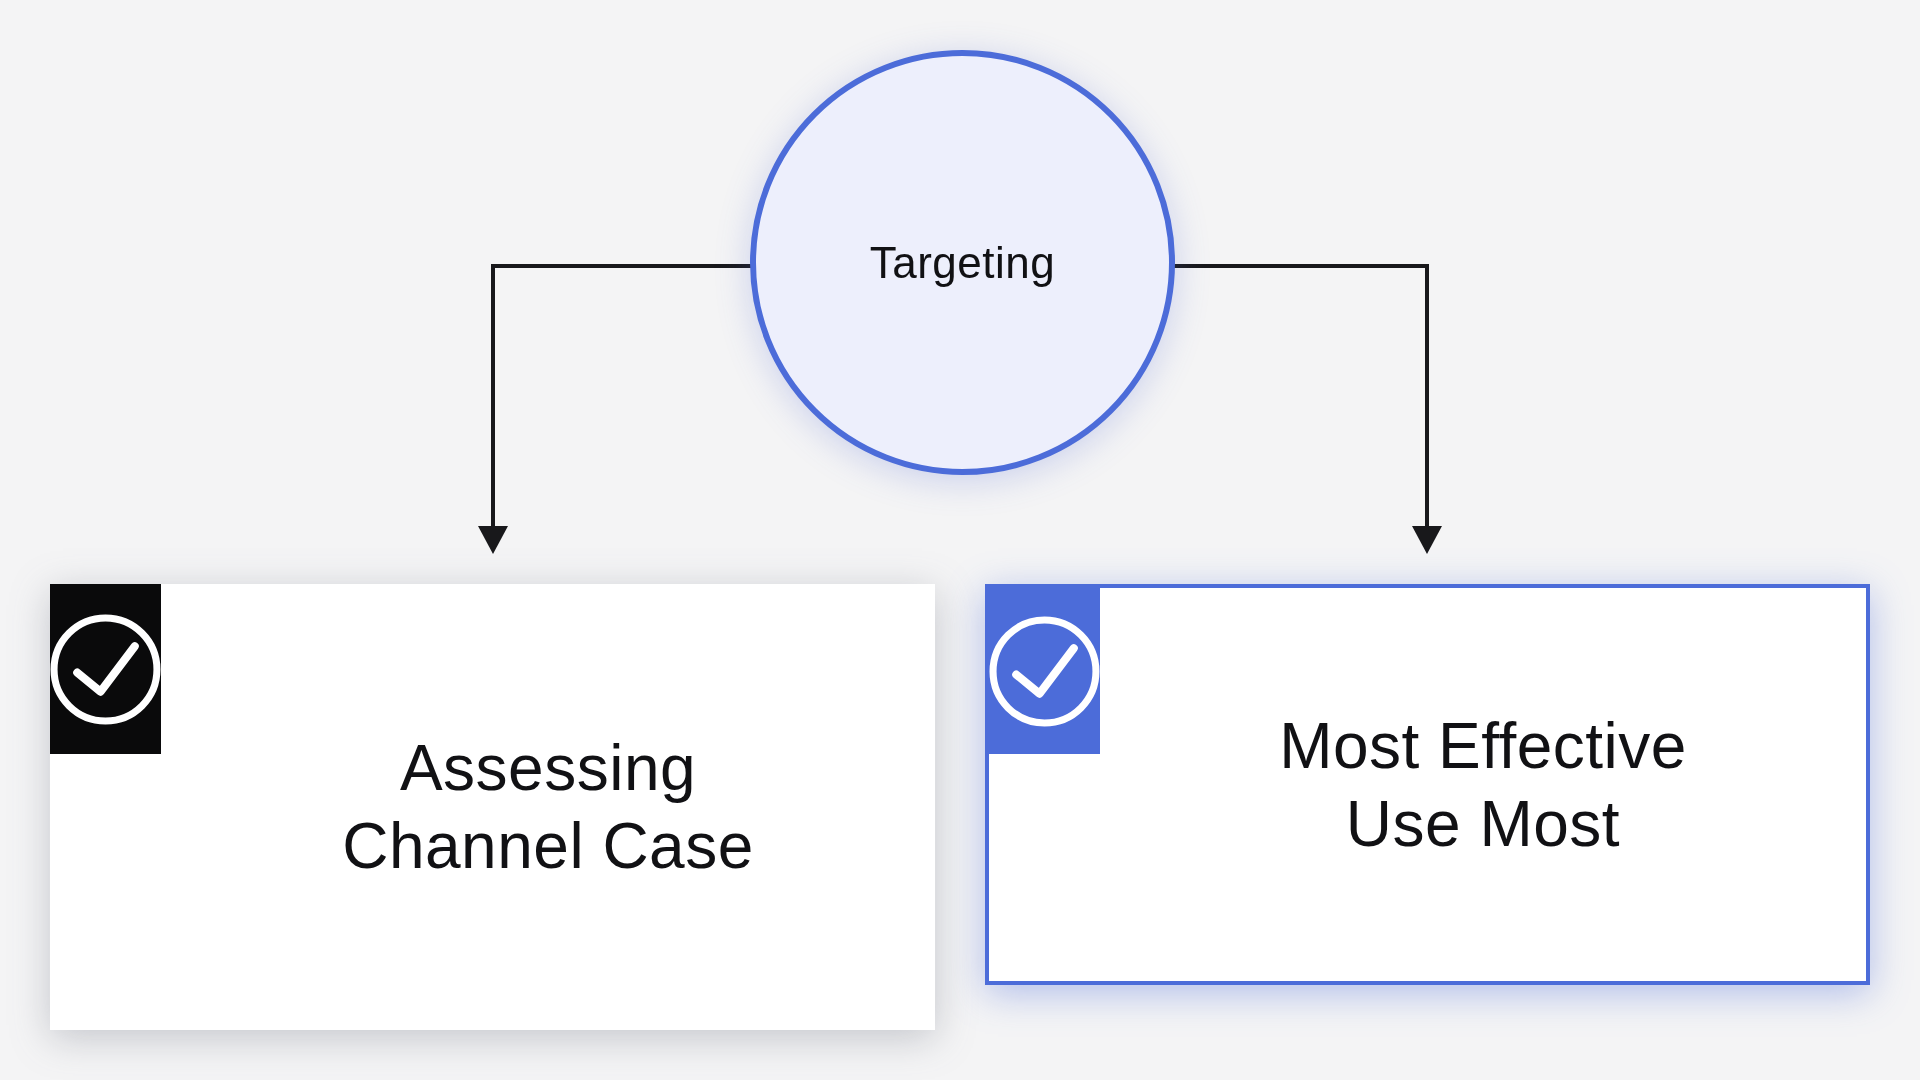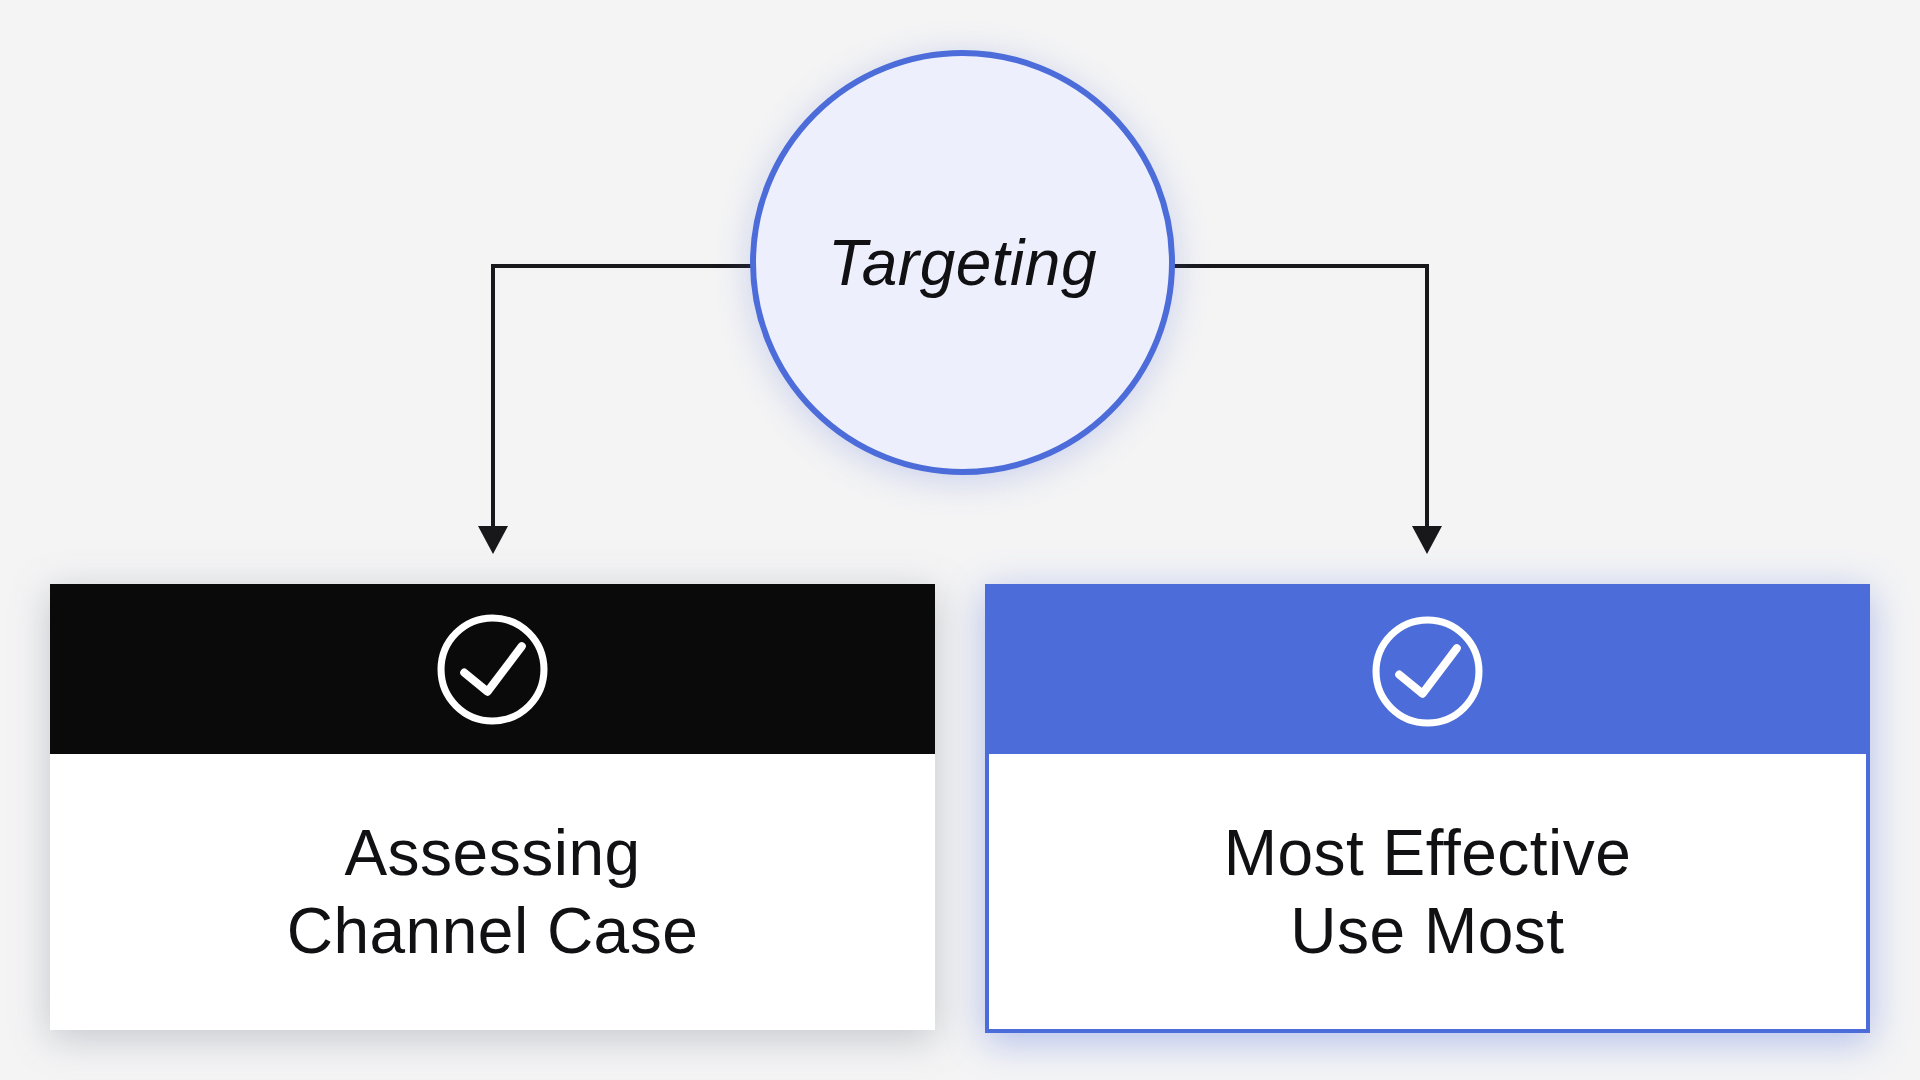--- a/index.html
+++ b/index.html
@@ -29,42 +29,41 @@
     background: var(--circle-fill, #edeffc);
     border: 6px solid var(--accent, #4c6cd9);
     display: flex;
     flex-direction: column;
     align-items: center;
     justify-content: center;
     text-align: center;
     box-shadow: 0 6px 34px rgba(79, 104, 212, 0.25);
   }
   .root-label {
-    font-size: 64px;
+    font-size: 44px;
     line-height: 82px;
     color: var(--text, #111114);
     letter-spacing: 0.5px;
-    font-style: italic;
   }
   .root-label .line { display: block; }
   .card {
     position: absolute;
     top: 584px;
     width: 885px; height: 446px;
     background: #ffffff;
     display: flex;
-    flex-direction: column;
+    flex-direction: row;
   }
   .card-left {
     left: 50px;
     box-shadow: 0 8px 36px rgba(110, 115, 130, 0.35);
   }
   .card-right {
     left: 985px;
-    height: 449px;
+    height: 401px;
     border: 4px solid var(--accent, #4c6cd9);
     box-shadow: 0 8px 36px rgba(76, 108, 217, 0.40);
   }
   .card-header {
     height: 170px;
     flex: 0 0 auto;
     display: flex;
     align-items: center;
     justify-content: center;
   }

